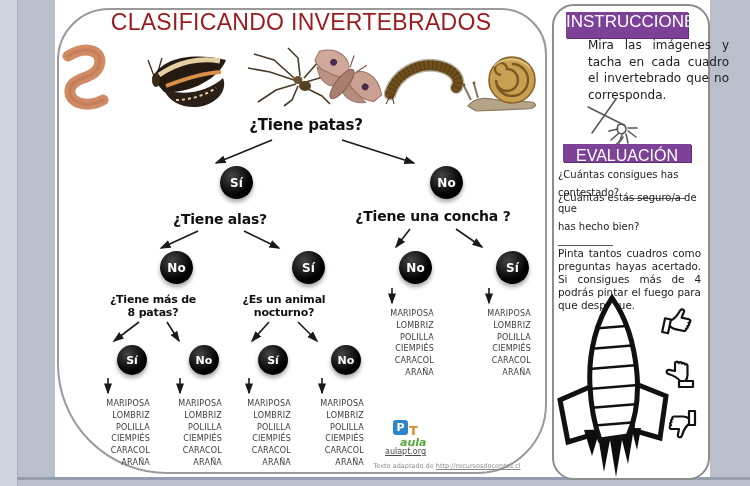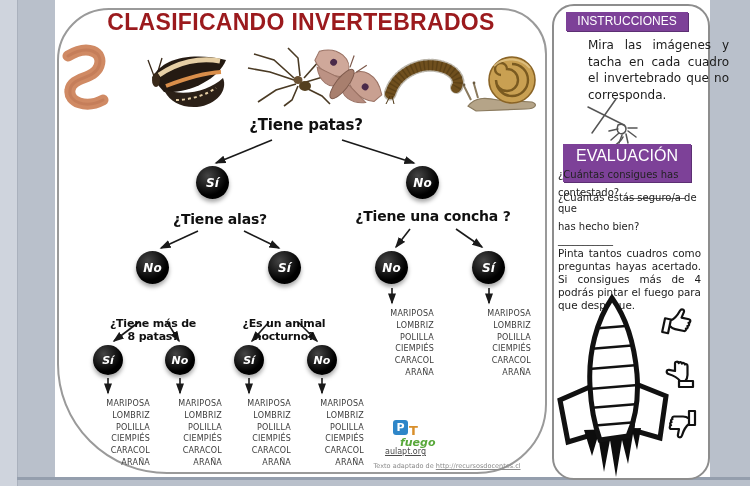--- a/index.html
+++ b/index.html
@@ -21,34 +21,35 @@
   }
   .panel-right{
     left:552px;top:4px;width:154px;height:472px;
     border:2px solid #8d8d8d;background:#fff;border-radius:22px;
   }
 
   
   .title{
     left:57px;top:9px;width:488px;text-align:center;
     font-family:"Liberation Sans", sans-serif;
-    font-weight:bold;font-size:23px;letter-spacing:0.3px;color:#9b1a1d;
+    font-weight:normal;font-size:23px;letter-spacing:0.3px;color:#9b1a1d;
   }
 
   
   .q{position:absolute;text-align:center;font-weight:bold;color:#101010;letter-spacing:-0.2px;}
   .q-root{left:226px;top:116px;width:160px;font-size:15px;}
   .q-mid{font-size:14px;}
-  .q-sub{font-size:11px;line-height:13px;margin-top:24px;}
+  .q-sub{font-size:11px;line-height:13px;}
   .circle{
     position:absolute;border-radius:50%;
     background:radial-gradient(circle at 36% 30%, #454545, #000 62%);
-    color:#fff;font-weight:bold;font-style:italic;
+    color:#fff;font-weight:bold;
     display:flex;align-items:center;justify-content:center;
     box-shadow:0 3px 4px rgba(0,0,0,0.35);
+    margin-left:24px;
   }
   .c32{width:33px;height:33px;font-size:12px;}
   .c30{width:30px;height:30px;font-size:11px;}
   .animal-list{position:absolute;width:84px;text-align:right;font-size:8px;line-height:11.8px;color:#3b3b3b;letter-spacing:0.2px;}
   .tree-arrows{left:0;top:0;width:750px;height:486px;pointer-events:none;}
 
   
   .logo{left:393px;top:420px;width:64px;height:32px;}
   .logo-p{display:inline-block;width:15px;height:15px;background:#2e86c8;color:#fff;font-weight:bold;font-size:11px;text-align:center;line-height:15px;border-radius:3px;vertical-align:top;}
   .logo-t{color:#d98f2b;font-weight:bold;font-size:13px;margin-left:1px;}
@@ -56,22 +57,22 @@
   .site-link{left:385px;top:447px;width:72px;text-align:left;font-size:8px;color:#4a4a4a;text-decoration:underline;}
   .credit{left:362px;top:462px;width:170px;text-align:center;font-size:6.5px;color:#8a8a8a;}
   .credit u{text-decoration:underline;margin-top:13px;}
 
   
   .ph{
     position:absolute;background:#7d4198;color:#fff;
     font-family:"Liberation Sans", sans-serif;
     text-align:center;box-shadow:1px 1px 0 #5c2f73;
   }
-  .ph-instr{left:566px;top:12px;width:122px;height:19px;font-size:12px;line-height:19px;}
-  .ph-eval{left:563px;top:144px;width:128px;height:38px;font-size:16px;line-height:23px;}
+  .ph-instr{left:566px;top:12px;width:122px;height:26px;font-size:17px;line-height:19px;}
+  .ph-eval{left:563px;top:144px;width:128px;height:18px;font-size:16px;line-height:23px;}
   .instr-body{left:588px;top:37px;width:141px;font-size:12px;line-height:16.5px;text-align:justify;color:#1b1b1b;}
   .eval-line{position:absolute;left:558px;width:144px;font-size:10px;color:#222;}
   .eval-para{left:558px;top:247px;width:143px;font-size:10.4px;line-height:13px;text-align:justify;color:#1b1b1b;}
 </style>
 </head>
 <body>
 
 <div class="abs left-strip"></div>
 <div class="abs sheet"></div>
 <div class="abs bottom-line"></div>
@@ -232,21 +233,21 @@
     <div>MARIPOSA</div>
     <div>LOMBRIZ</div>
     <div>POLILLA</div>
     <div>CIEMPIÉS</div>
     <div>CARACOL</div>
     <div>ARAÑA</div>
   </div>
 
 <div class="abs logo">
   <span class="logo-p">P</span><span class="logo-t">T</span>
-  <div class="logo-aula">fuego</div>
+  <div class="logo-aula">aula</div>
 </div>
 <div class="abs site-link">aulapt.org</div>
 <div class="abs credit">
   <span>Texto adaptado de </span><u>http://recursosdocentes.cl</u>
 </div>
 
 <div class="abs panel-right"></div>
 <div class="abs ph ph-instr">INSTRUCCIONES</div>
 <div class="abs instr-body">Mira las imágenes y tacha en cada cuadro el invertebrado que no corresponda.</div>
 

